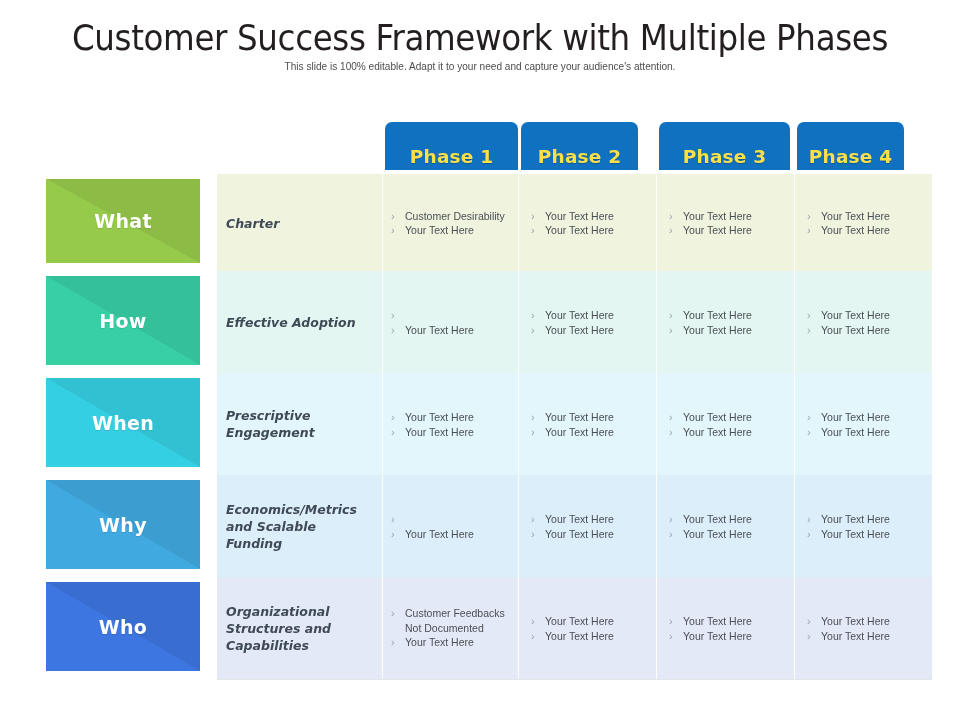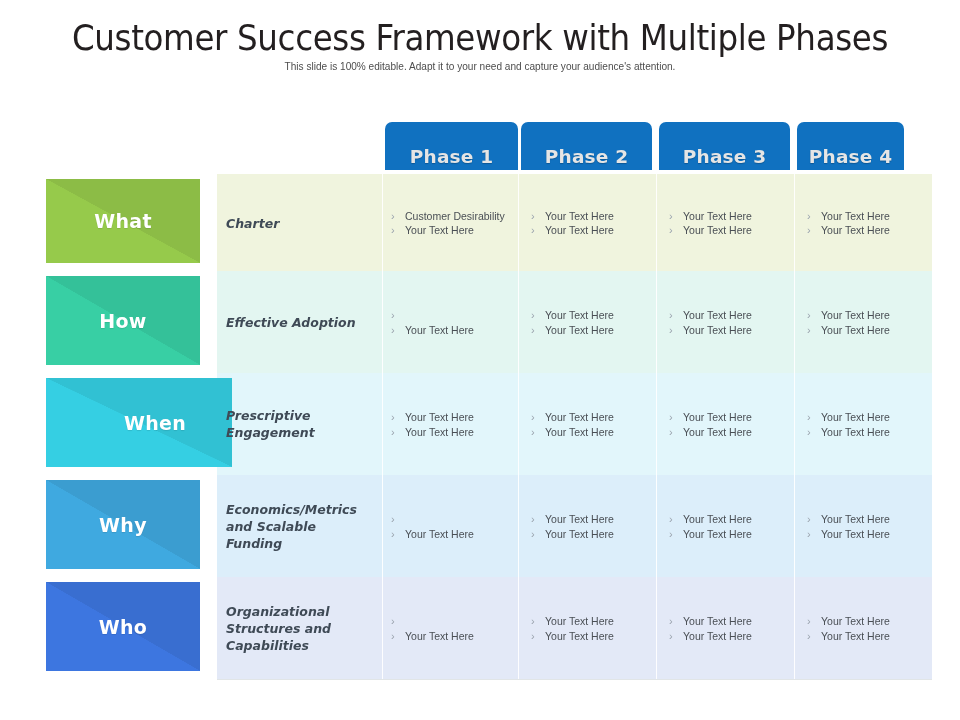--- a/index.html
+++ b/index.html
@@ -49,21 +49,21 @@
     border-radius: 7px 7px 0 0;
     display: flex;
     align-items: center;
     justify-content: center;
     box-sizing: border-box;
   }
   .phase-tab span {
     font-family: "DejaVu Sans", sans-serif;
     font-size: 18.5px;
     font-weight: 700;
-    color: #e5e5e5;
+    color: #fde047;
     letter-spacing: 0.2px;
     text-shadow: 0 1px 1px rgba(0,0,0,0.22);
     margin-top: 20px;
   }
 
   
   .row-band {
     position: absolute;
     left: 217px;
     width: 715px;
@@ -161,21 +161,21 @@
 <div id="slide-root">
 
   <div id="slide-title">Customer Success Framework with Multiple Phases</div>
 
   <div id="slide-subtitle">This slide is 100% editable. Adapt it to your need and capture your audience's attention.</div>
 
   <div id="phase-tabs">
       <div class="phase-tab" style="left: 385px; width: 133px; background: rgb(16, 113, 192);">
         <span>Phase 1</span>
       </div>
-      <div class="phase-tab" style="left: 521px; width: 131px; background: rgb(16, 113, 192);">
+      <div class="phase-tab" style="left: 521px; width: 117px; background: rgb(16, 113, 192);">
         <span>Phase 2</span>
       </div>
       <div class="phase-tab" style="left: 659px; width: 131px; background: rgb(16, 113, 192);">
         <span>Phase 3</span>
       </div>
       <div class="phase-tab" style="left: 797px; width: 107px; background: rgb(16, 113, 192);">
         <span>Phase 4</span>
       </div>
     </div>
 
@@ -296,21 +296,21 @@
             <span class="btxt">Your Text Here</span>
           </div>
         </div>
       </div>
       <div class="row-band" style="top: 373px; height: 102px; background: rgb(226, 246, 251);"></div>
       <div class="row-sep" style="top: 475px;"></div>
       <div class="col-divider" style="left: 382px; top: 373px; height: 102px;"></div>
       <div class="col-divider" style="left: 518px; top: 373px; height: 102px;"></div>
       <div class="col-divider" style="left: 656px; top: 373px; height: 102px;"></div>
       <div class="col-divider" style="left: 794px; top: 373px; height: 102px;"></div>
-      <div class="label-box" style="top: 378px; height: 89px; background: rgb(53, 207, 227); padding-left: 32px;">
+      <div class="label-box" style="top: 378px; height: 89px; background: rgb(53, 207, 227);">
         <div class="tri" style="background: linear-gradient(to right top, transparent 0%, transparent 50%, rgb(49, 193, 211) 50.2%, rgb(49, 193, 211) 100%);"></div>
         <span>When</span>
       </div>
       <div class="row-title" style="top: 424px; transform: translateY(-50%);">Prescriptive Engagement</div>
       <div class="cell wide" style="left: 391px; top: 373px; width: 117px; height: 102px;">
         <div class="bullets">
           <div class="bullet">
             <span class="chev">›</span>
             <span class="btxt">Your Text Here</span>
           </div>
@@ -422,20 +422,21 @@
       <div class="col-divider" style="left: 794px; top: 577px; height: 102px;"></div>
       <div class="label-box" style="top: 582px; height: 89px; background: rgb(61, 118, 224);">
         <div class="tri" style="background: linear-gradient(to right top, transparent 0%, transparent 50%, rgb(57, 110, 208) 50.2%, rgb(57, 110, 208) 100%);"></div>
         <span>Who</span>
       </div>
       <div class="row-title" style="top: 628px; transform: translateY(-50%);">Organizational Structures and Capabilities</div>
       <div class="cell wide" style="left: 391px; top: 577px; width: 117px; height: 102px;">
         <div class="bullets">
           <div class="bullet">
             <span class="chev">›</span>
+            <span class="btxt">Customer Feedbacks Not Documented</span>
           </div>
           <div class="bullet">
             <span class="chev">›</span>
             <span class="btxt">Your Text Here</span>
           </div>
         </div>
       </div>
       <div class="cell" style="left: 531px; top: 577px; width: 115px; height: 102px;">
         <div class="bullets">
           <div class="bullet">

